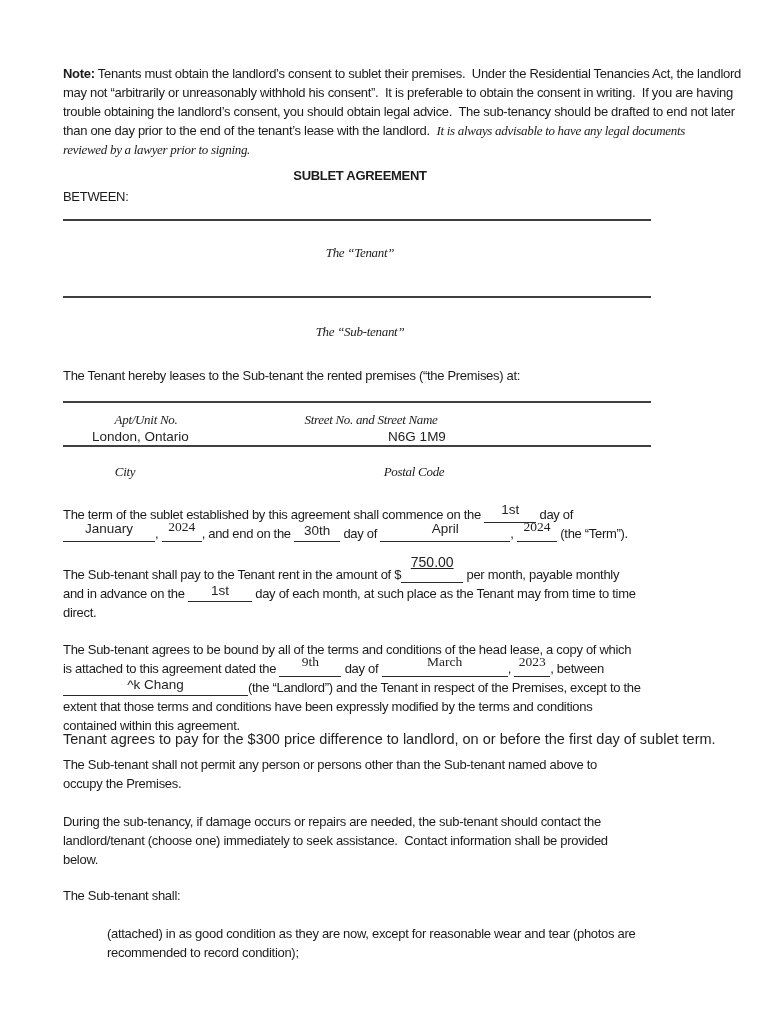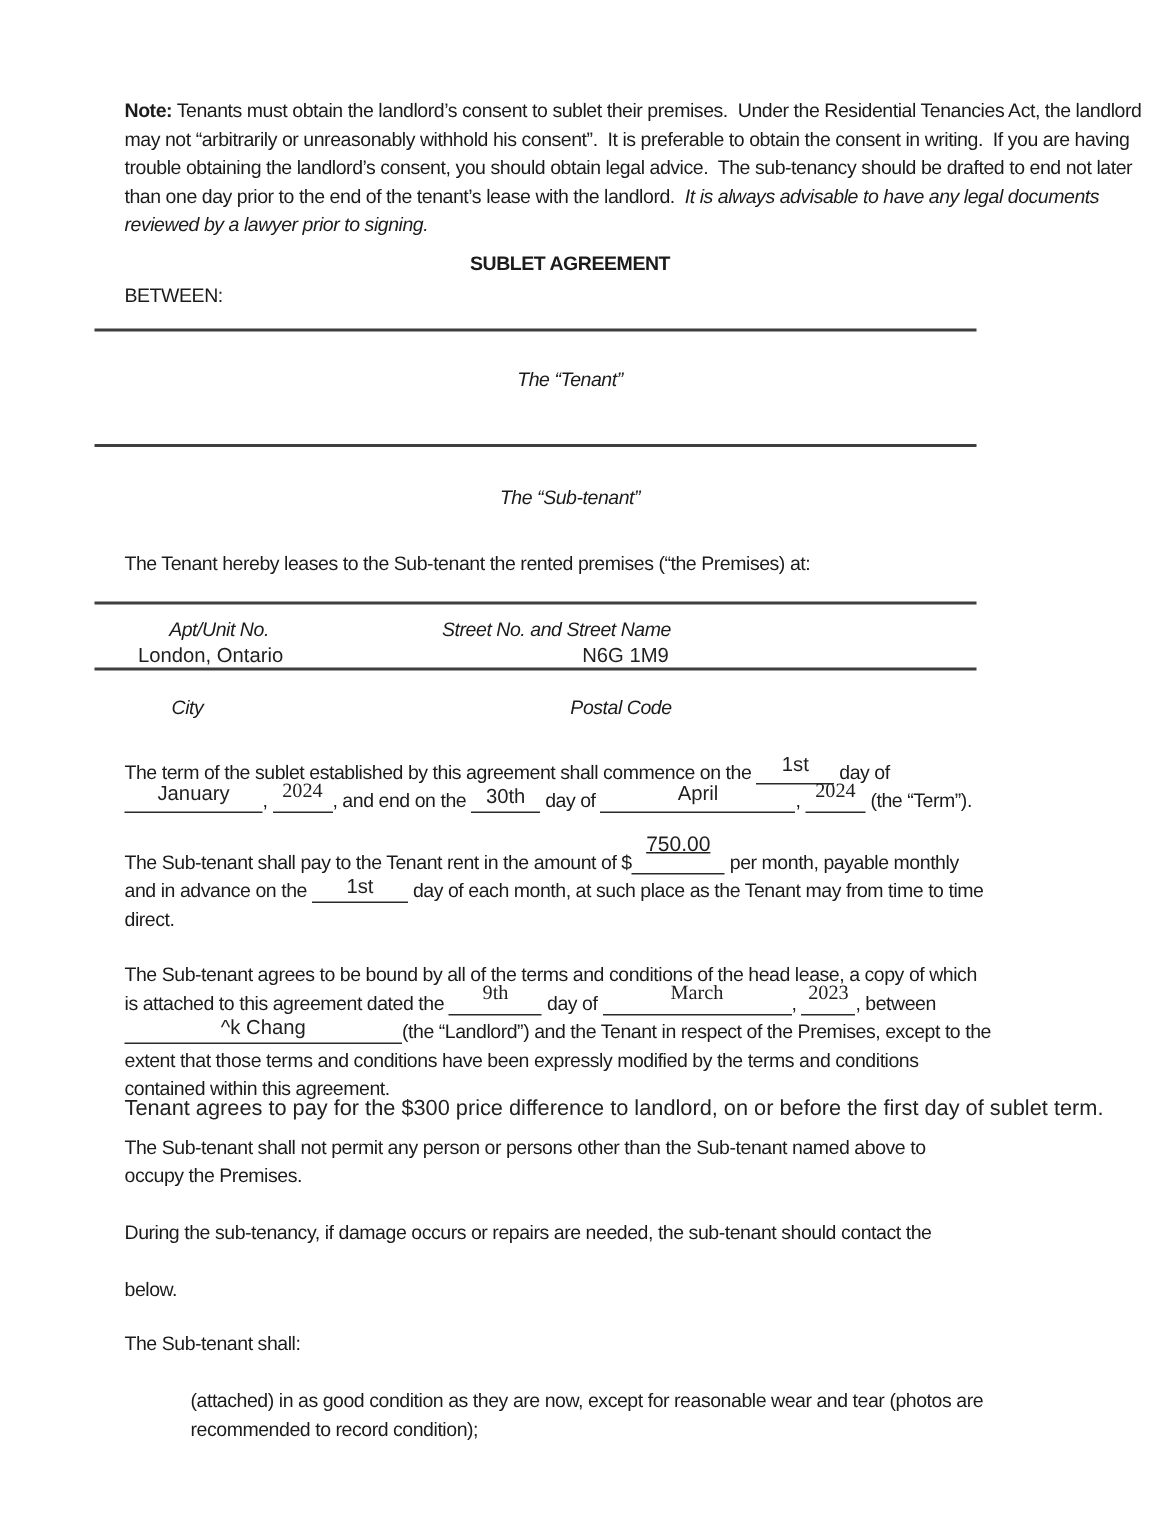--- a/index.html
+++ b/index.html
@@ -1,25 +1,25 @@
 <!DOCTYPE html>
 <html><head>
 <meta charset="utf-8">
 <style>
   html,body{margin:0;padding:0;background:#ffffff;}
   .doc{
     position:relative;width:768px;height:1024px;background:#ffffff;overflow:hidden;
     font-family:"Liberation Sans",sans-serif;font-size:13px;letter-spacing:-0.3px;
     color:#1b1b1b;
   }
-  .line{position:absolute;left:63px;white-space:pre;line-height:19px;margin-left:20px;}
+  .line{position:absolute;left:63px;white-space:pre;line-height:19px;}
   .line span{white-space:pre;}
   .centered{left:0;width:720px;text-align:center;}
   .bold{font-weight:bold;}
-  .ital{font-style:italic;}
+  .ital{font-style:italic;font-family:Liberation Serif, serif;}
   .rule{position:absolute;left:63px;width:588px;height:0;border-top:2px solid #3f3f3f;}
   .abs{position:absolute;white-space:pre;line-height:17px;}
   .ctr{transform:translateX(-50%);}
   .blank{
     display:inline-block;position:relative;height:16px;vertical-align:-4px;
     border-bottom:1.4px solid #2a2a2a;
   }
   .fill{
     position:absolute;left:50%;transform:translateX(-50%);
     font-family:"Liberation Sans",sans-serif;letter-spacing:0;font-size:13.5px;
@@ -75,19 +75,20 @@
   <div class="line" style="top:678px"><span class="blank" style="width:185px"><span class="fill r-low">^k Chang</span></span><span>(the “Landlord”) and the Tenant in respect of the Premises, except to the</span></div>
   <div class="line" style="top:697px">extent that those terms and conditions have been expressly modified by the terms and conditions</div>
   <div class="line" style="top:716px">contained within this agreement.</div>
 
   <div class="line added" style="top:730px">Tenant agrees to pay for the $300 price difference to landlord, on or before the first day of sublet term.</div>
 
   <div class="line" style="top:755px">The Sub-tenant shall not permit any person or persons other than the Sub-tenant named above to</div>
   <div class="line" style="top:774px">occupy the Premises.</div>
 
   <div class="line" style="top:812px">During the sub-tenancy, if damage occurs or repairs are needed, the sub-tenant should contact the</div>
+  <div class="line" style="top:831px">landlord/tenant (choose one) immediately to seek assistance.  Contact information shall be provided</div>
   <div class="line" style="top:850px">below.</div>
 
   <div class="line" style="top:886px">The Sub-tenant shall:</div>
   <div class="line" style="top:924px;left:107px">(attached) in as good condition as they are now, except for reasonable wear and tear (photos are</div>
   <div class="line" style="top:943px;left:107px">recommended to record condition);</div>
 
 </div>
 
 </body></html>

